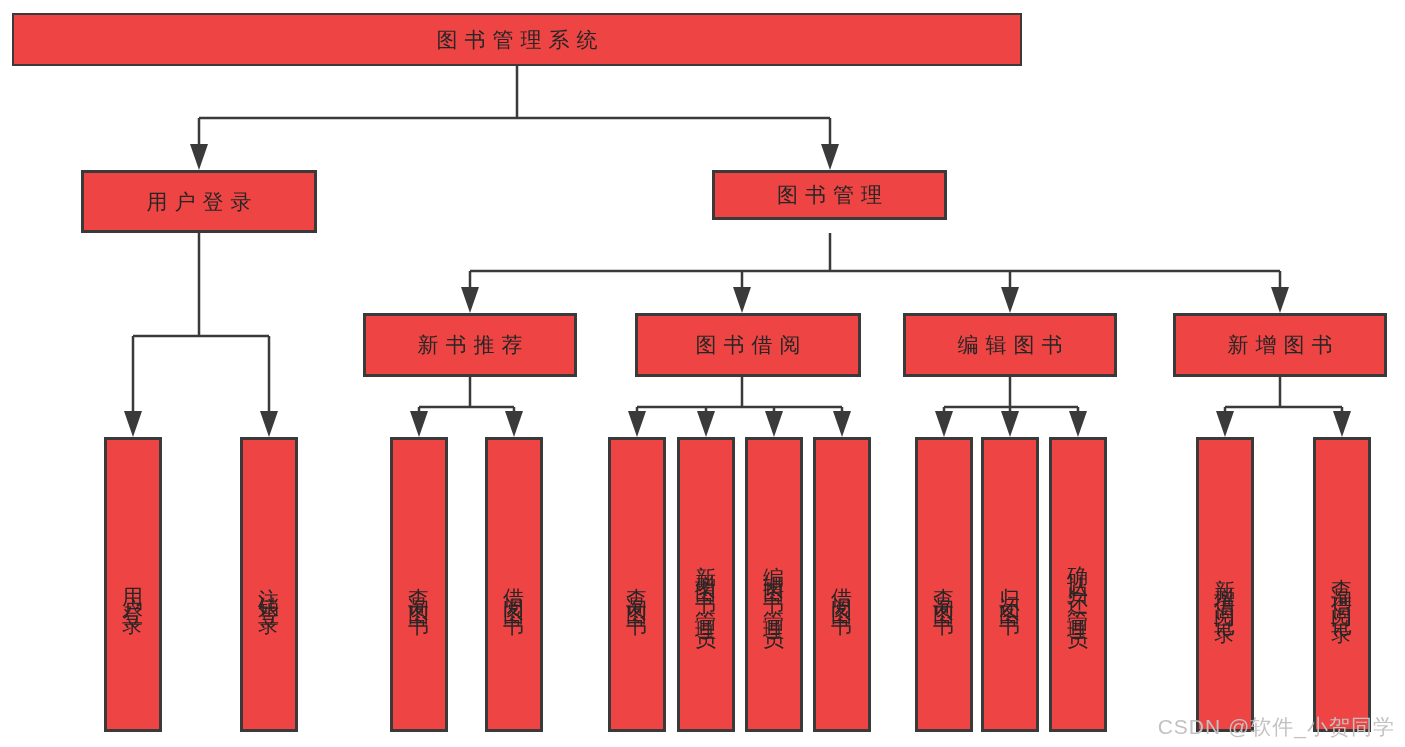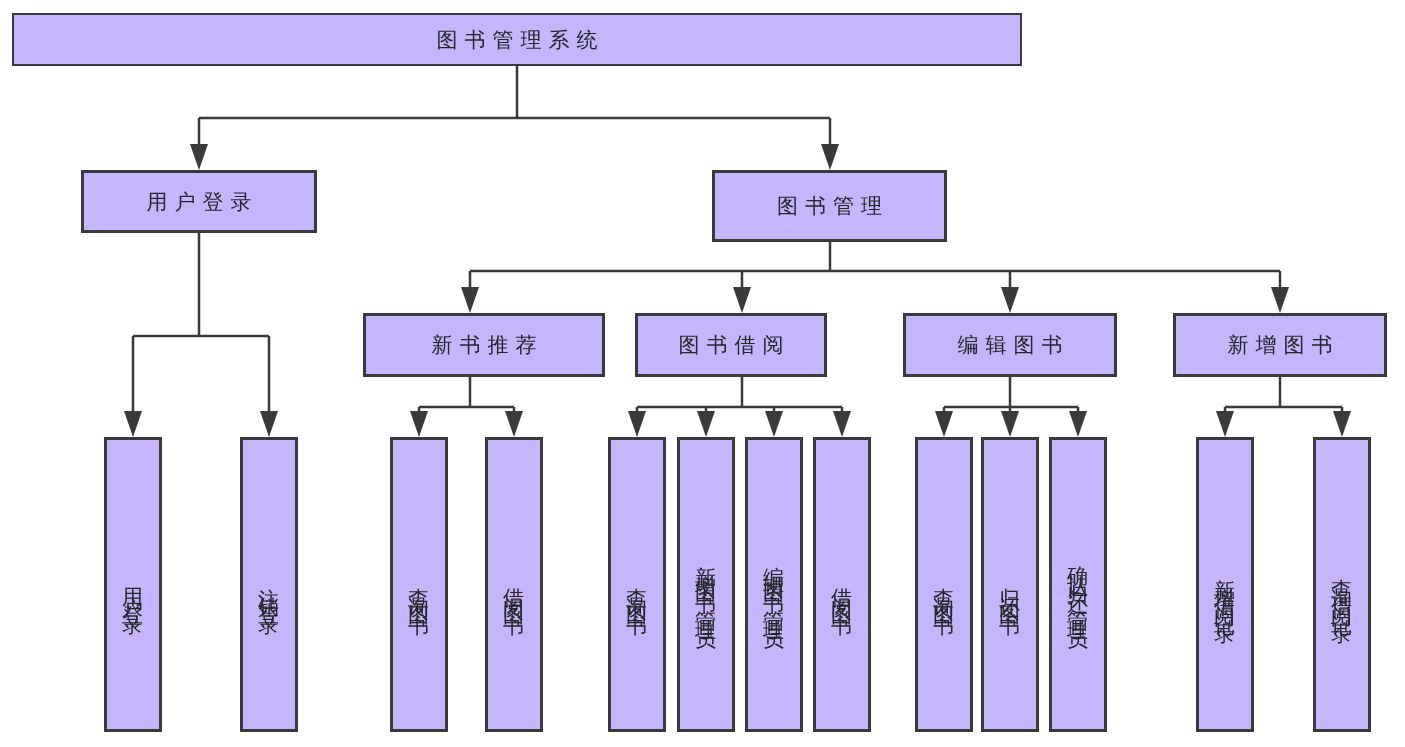--- a/index.html
+++ b/index.html
@@ -3,21 +3,21 @@
 <meta charset="utf-8">
 <title>Diagram</title>
 <style>
   html,body{margin:0;padding:0;background:#ffffff;}
   .stage{
     position:relative;width:1405px;height:747px;background:#ffffff;overflow:hidden;
     font-family:"Liberation Sans","DejaVu Sans",sans-serif;
   }
   .wires{position:absolute;left:0;top:0;z-index:1;}
   .node{
-    position:absolute;box-sizing:border-box;background:#c4b5fd;
+    position:absolute;box-sizing:border-box;background:#ef4444;
     border:3px solid var(--line,#3a3a3a);
     display:flex;align-items:center;justify-content:center;
     color:var(--text,#262626);z-index:2;
   }
   .node.root{border-width:2.5px;}
   .hlabel{
     font-size:21px;letter-spacing:7px;margin-right:-7px;
     white-space:nowrap;line-height:1.2;
   }
   .vlabel{
@@ -69,28 +69,28 @@
     </g>
   </svg>
 
   <div class="node root" style="left:12px;top:13px;width:1010px;height:53px">
     <span class="hlabel">图书管理系统</span>
   </div>
 
   <div class="node" style="left:81px;top:170px;width:236px;height:63px">
     <span class="hlabel">用户登录</span>
   </div>
-  <div class="node" style="left:712px;top:170px;width:235px;height:72px">
+  <div class="node" style="left:712px;top:170px;width:235px;height:50px">
     <span class="hlabel">图书管理</span>
   </div>
 
-  <div class="node" style="left:363px;top:313px;width:242px;height:64px">
+  <div class="node" style="left:363px;top:313px;width:214px;height:64px">
     <span class="hlabel">新书推荐</span>
   </div>
-  <div class="node" style="left:635px;top:313px;width:192px;height:64px">
+  <div class="node" style="left:635px;top:313px;width:226px;height:64px">
     <span class="hlabel">图书借阅</span>
   </div>
   <div class="node" style="left:903px;top:313px;width:214px;height:64px">
     <span class="hlabel">编辑图书</span>
   </div>
   <div class="node" style="left:1173px;top:313px;width:214px;height:64px">
     <span class="hlabel">新增图书</span>
   </div>
 
   <div class="node" style="left:104px;top:437px;width:58px;height:295px">
@@ -130,14 +130,15 @@
     <span class="vlabel">确认归还（管理员）</span>
   </div>
 
   <div class="node" style="left:1196px;top:437px;width:58px;height:295px">
     <span class="vlabel">新增借阅记录</span>
   </div>
   <div class="node" style="left:1313px;top:437px;width:58px;height:295px">
     <span class="vlabel">查询借阅记录</span>
   </div>
 
+  <div class="watermark">CSDN @软件_小贺同学</div>
 
 </div>
 
 </body></html>

